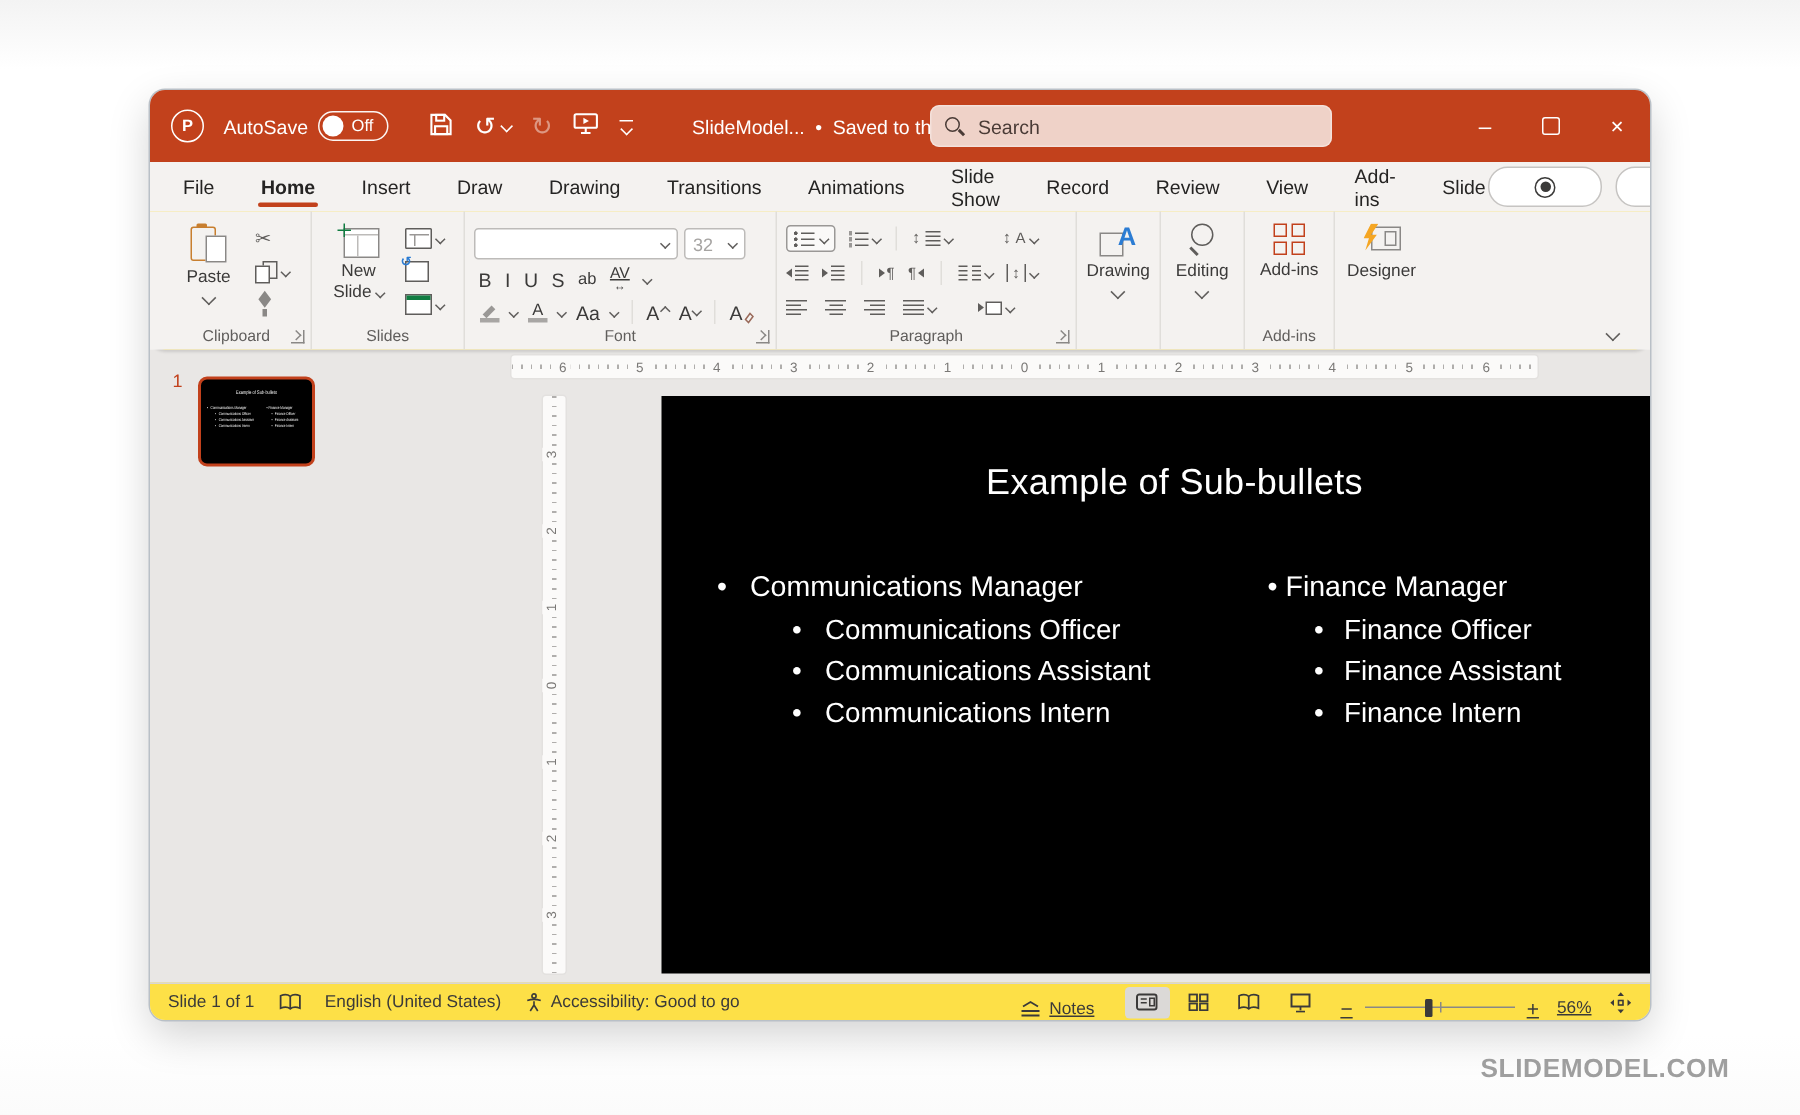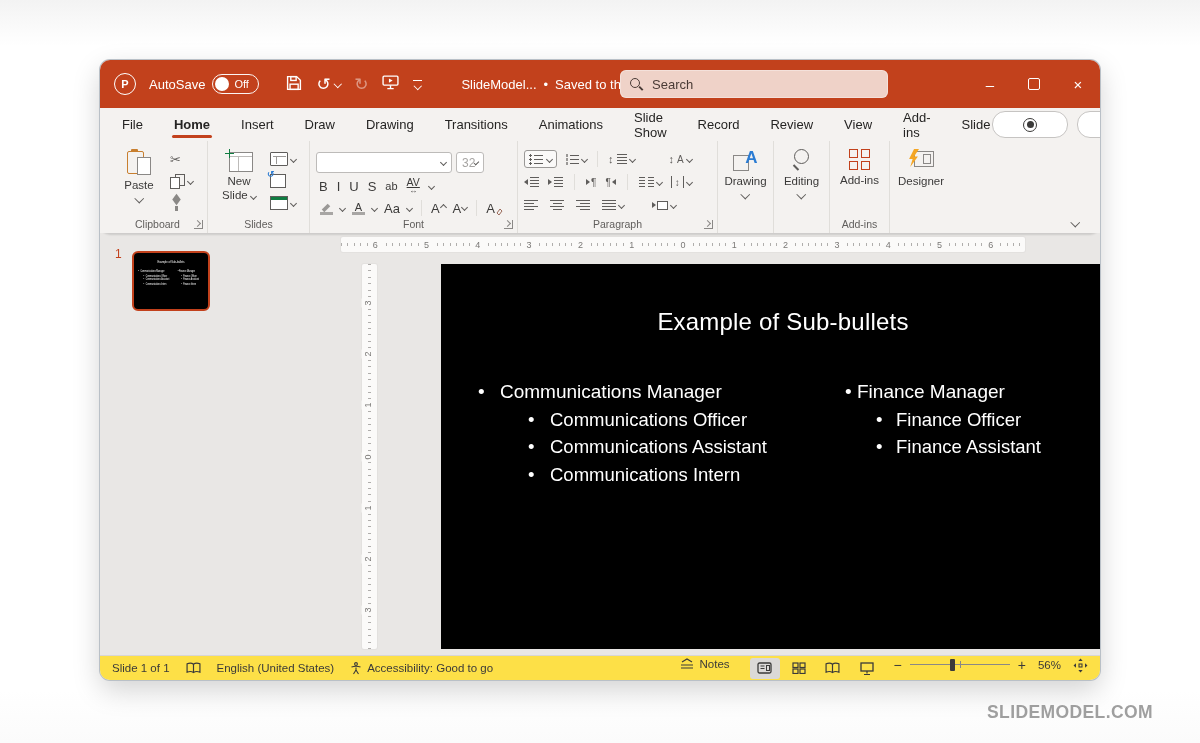--- a/index.html
+++ b/index.html
@@ -116,21 +116,21 @@
   .ic-reset::before{content:"↺";position:absolute;left:-4px;top:-6px;font-size:9px;color:#2b7cd3;font-weight:bold;}
   .ic-section{width:16px;height:12px;border:1.3px solid #5f5d5b;position:relative;background:#fff;}
   .ic-section::before{content:"";position:absolute;left:0;right:0;top:0;height:3px;background:#107c41;}
   
   .fontgrp{display:flex;flex-direction:column;gap:4px;padding-top:6px;}
   .combo-row{display:flex;gap:4px;}
   .combo{height:21px;background:#fff;border:1px solid #bdbbb9;border-radius:3px;display:flex;
          align-items:center;justify-content:space-between;padding:0 5px;box-sizing:border-box;
          font-size:12px;color:#a6a4a2;}
   .combo.name{width:136px;}
-  .combo.size{width:28px;}
+  .combo.size{width:41px;}
   .fx-row{display:flex;align-items:center;gap:9px;padding-left:3px;height:18px;}
   .fx{font-size:13px;color:#3b3a39;display:flex;align-items:flex-end;gap:1px;}
   .underbar{display:block;width:13px;height:3px;background:#a8a6a4;margin-top:-1px;}
   .stack{display:flex;flex-direction:column;align-items:center;line-height:1;}
   .divider-v{width:0;border-left:1px solid #e0deda;height:16px;margin:0 2px;}
   
   .ln{width:14px;height:11px;background-repeat:no-repeat;}
   .ln.l{background-image:linear-gradient(#5f5d5b,#5f5d5b),linear-gradient(#5f5d5b,#5f5d5b),
         linear-gradient(#5f5d5b,#5f5d5b),linear-gradient(#5f5d5b,#5f5d5b);
         background-size:14px 1.4px,10px 1.4px,14px 1.4px,10px 1.4px;
@@ -225,21 +225,21 @@
   .col-right .lvl1 .b{width:12px;}
   .col-right .lvl2{padding-left:31px;}
   .col-right .lvl2 .b{width:20px;}
   .lvl2{font-size:18.5px;}
   
   .statusbar{position:absolute;left:0;right:0;bottom:0;height:25px;background:#fde047;
              border-top:1px solid #d8d6d4;display:flex;align-items:center;padding:0 12px;
              font-size:11.5px;color:#3b3a39;box-sizing:border-box;}
   .sb-item{display:flex;align-items:center;gap:5px;}
   .sb-left{display:flex;align-items:center;gap:16px;}
-  .sb-right{margin-left:auto;display:flex;align-items:flex-start;gap:12px;}
+  .sb-right{margin-left:auto;display:flex;align-items:flex-end;gap:12px;text-decoration:underline;}
   .viewbtns{display:flex;align-items:center;gap:4px;}
   .viewbtn{width:30px;height:21px;display:flex;align-items:center;justify-content:center;border-radius:3px;}
   .viewbtn.active{background:#dbd9d7;}
   .zoomer{display:flex;align-items:center;gap:8px;}
   .ztrack{position:relative;width:100px;height:12px;}
   .ztrack .line{position:absolute;left:0;right:0;top:5.4px;height:1.4px;background:#8a8886;}
   .ztrack .mid{position:absolute;left:50px;top:2.5px;width:1.4px;height:7px;background:#8a8886;}
   .ztrack .handle{position:absolute;left:40px;top:0;width:5px;height:12px;background:#3b3a39;border-radius:1px;}
   .zsign{font-size:14px;color:#3b3a39;line-height:1;}
   
@@ -625,20 +625,21 @@
         <div class="slide-col col-left">
           <div class="bullet-item lvl1"><span class="b">•</span><span class="t">Communications Manager</span></div>
           <div class="bullet-item lvl2"><span class="b">•</span><span class="t">Communications Officer</span></div>
           <div class="bullet-item lvl2"><span class="b">•</span><span class="t">Communications Assistant</span></div>
           <div class="bullet-item lvl2"><span class="b">•</span><span class="t">Communications Intern</span></div>
         </div>
         <div class="slide-col col-right">
           <div class="bullet-item lvl1"><span class="b">•</span><span class="t">Finance Manager</span></div>
           <div class="bullet-item lvl2"><span class="b">•</span><span class="t">Finance Officer</span></div>
           <div class="bullet-item lvl2"><span class="b">•</span><span class="t">Finance Assistant</span></div>
+          <div class="bullet-item lvl2"><span class="b">•</span><span class="t">Finance Intern</span></div>
         </div>
       </div>
   </div>
 
   <div class="statusbar">
     <div class="sb-left">
       <span class="sb-item">Slide 1 of 1</span>
       <span class="sb-item">
         <svg width="15" height="12" viewBox="0 0 14 11">
             <path d="M7 2 C5.5 .8 3 .8 1 1.6 V9.4 C3 8.6 5.5 8.6 7 9.8 C8.5 8.6 11 8.6 13 9.4 V1.6 C11 .8 8.5 .8 7 2 Z M7 2 V9.8" fill="none" stroke="#3b3a39" stroke-width="1.1"></path>

